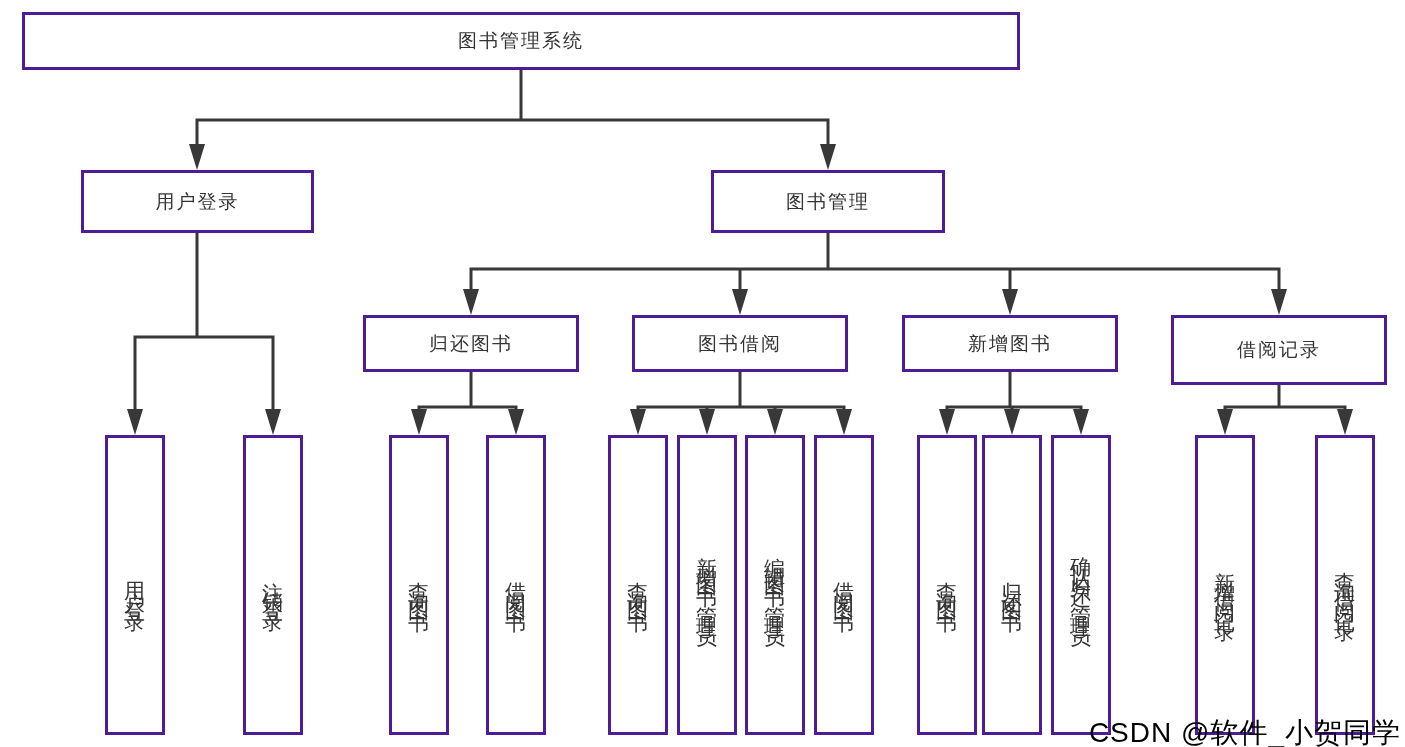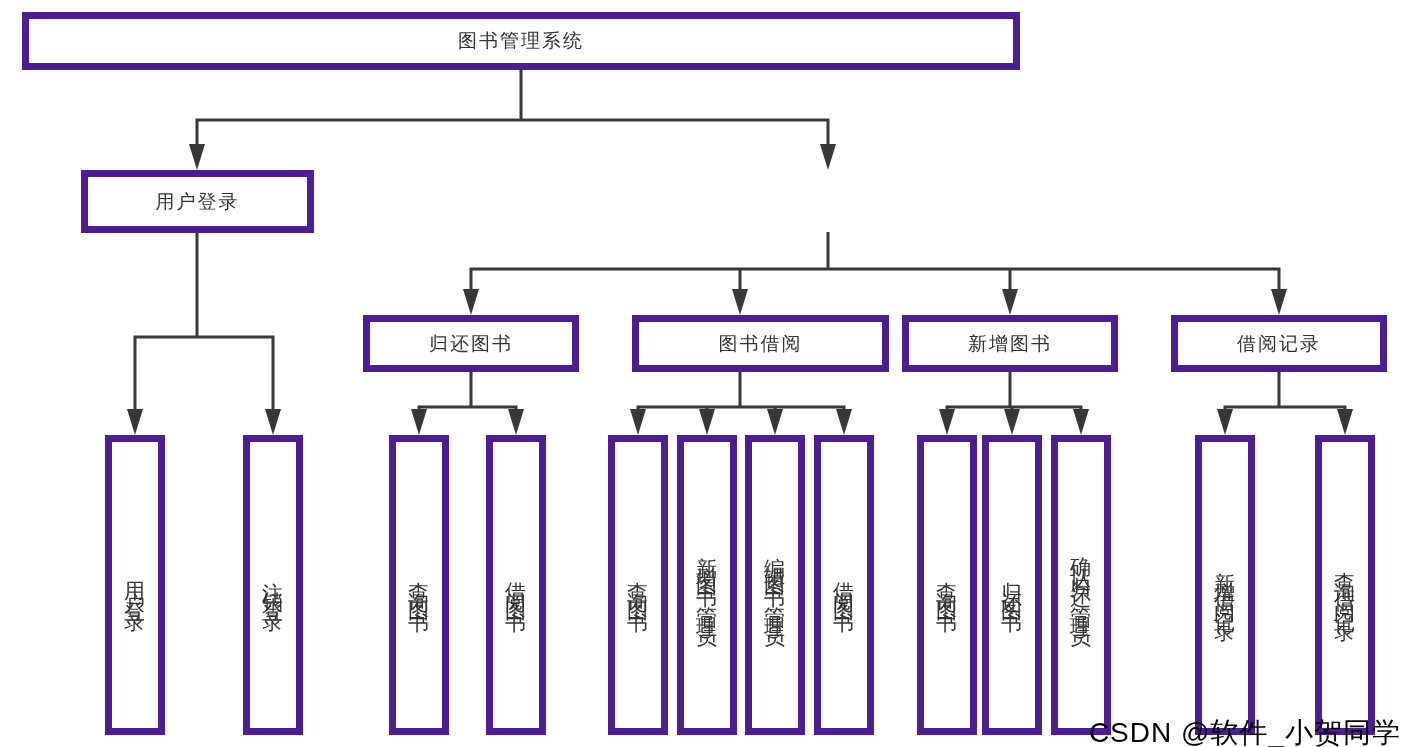--- a/index.html
+++ b/index.html
@@ -13,21 +13,21 @@
   }
   #connector-svg {
     position: absolute;
     left: 0; top: 0;
     width: 1405px; height: 747px;
   }
   .node {
     position: absolute;
     box-sizing: border-box;
     background: #ffffff;
-    border: 7px solid #4c1d95;
+    border: 3px solid #4c1d95;
     display: flex;
     align-items: center;
     justify-content: center;
     color: #333333;
   }
   .node.h span {
     font-size: 19px;
     letter-spacing: 2px;
     white-space: nowrap;
   }
@@ -70,31 +70,34 @@
              M1217 409 H1233 L1225 435 Z M1337 409 H1353 L1345 435 Z" fill="#383838"></path>
   </svg>
 
   <div class="node h" style="left:22px;top:12px;width:998px;height:58px">
     <span>图书管理系统</span>
   </div>
 
   <div class="node h" style="left:81px;top:170px;width:233px;height:63px">
     <span>用户登录</span>
   </div>
+  <div class="node h" style="left:711px;top:170px;width:234px;height:63px">
+    <span>图书管理</span>
+  </div>
 
   <div class="node h" style="left:363px;top:315px;width:216px;height:57px">
     <span>归还图书</span>
   </div>
-  <div class="node h" style="left:632px;top:315px;width:257px;height:57px">
+  <div class="node h" style="left:632px;top:315px;width:216px;height:57px">
     <span>图书借阅</span>
   </div>
   <div class="node h" style="left:902px;top:315px;width:216px;height:57px">
     <span>新增图书</span>
   </div>
-  <div class="node h" style="left:1171px;top:315px;width:216px;height:57px">
+  <div class="node h" style="left:1171px;top:315px;width:216px;height:70px">
     <span>借阅记录</span>
   </div>
 
   <div class="node v" style="left:105px;top:435px;width:60px;height:300px">
     <span>用户登录</span>
   </div>
   <div class="node v" style="left:243px;top:435px;width:60px;height:300px">
     <span>注销登录</span>
   </div>
 

